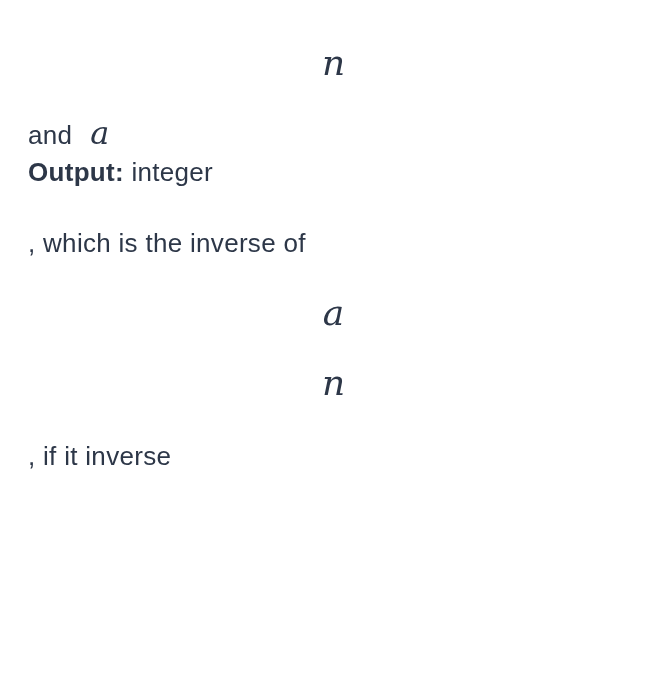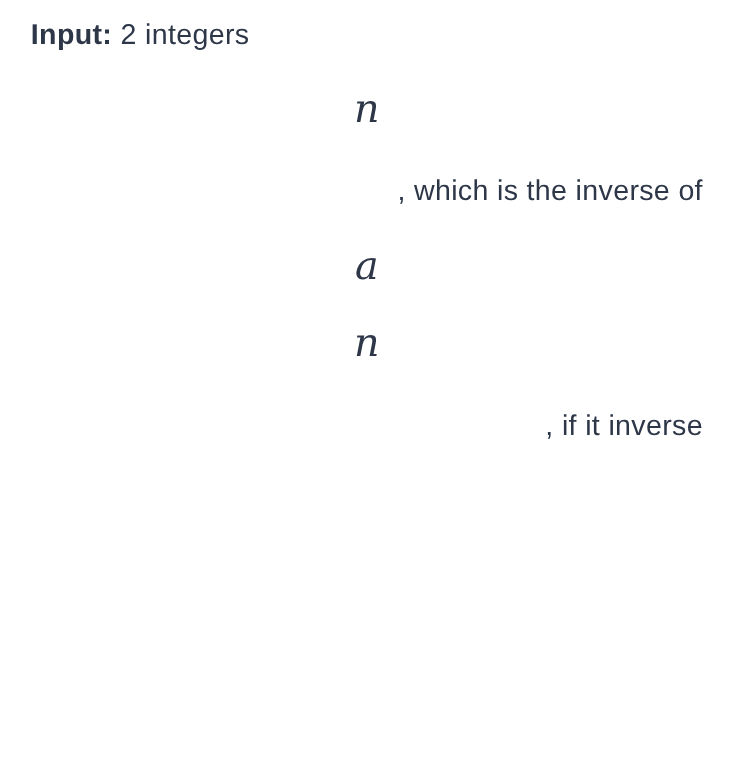--- a/index.html
+++ b/index.html
@@ -45,33 +45,33 @@
     font-size: 21px;
     line-height: 0;
     vertical-align: 0.9em;
     letter-spacing: 0;
     margin-left: 2px;
   }
   .mt27 { margin-top: 27px; }
   .mt28 { margin-top: 28px; }
   .mt29 { margin-top: 29px; }
   .mt33 { margin-top: 33px; }
-  .mt34 { margin-top: 34px; text-align: right; }
+  .mt34 { margin-top: 34px; }
   .mt41 { margin-top: 41px; }
   .mt45 { margin-top: 45px; }
 </style>
 </head>
 <body>
 
 <div>
 
-  <p class="text"><strong>Input:</strong><span> 2 integers</span></p>
 
   <div class="math mt28"><span>n</span></div>
 
+  <p class="text mt33"><span>and</span><span class="imath">a</span><br><strong>Output:</strong><span> integer</span></p>
 
 
   <p class="text mt34"><span>, which is the inverse of</span></p>
 
   <div class="math mt29"><span>a</span></div>
 
 
   <div class="math mt27"><span>n</span></div>
 
   <p class="text mt34"><span>, if it inverse</span></p>

